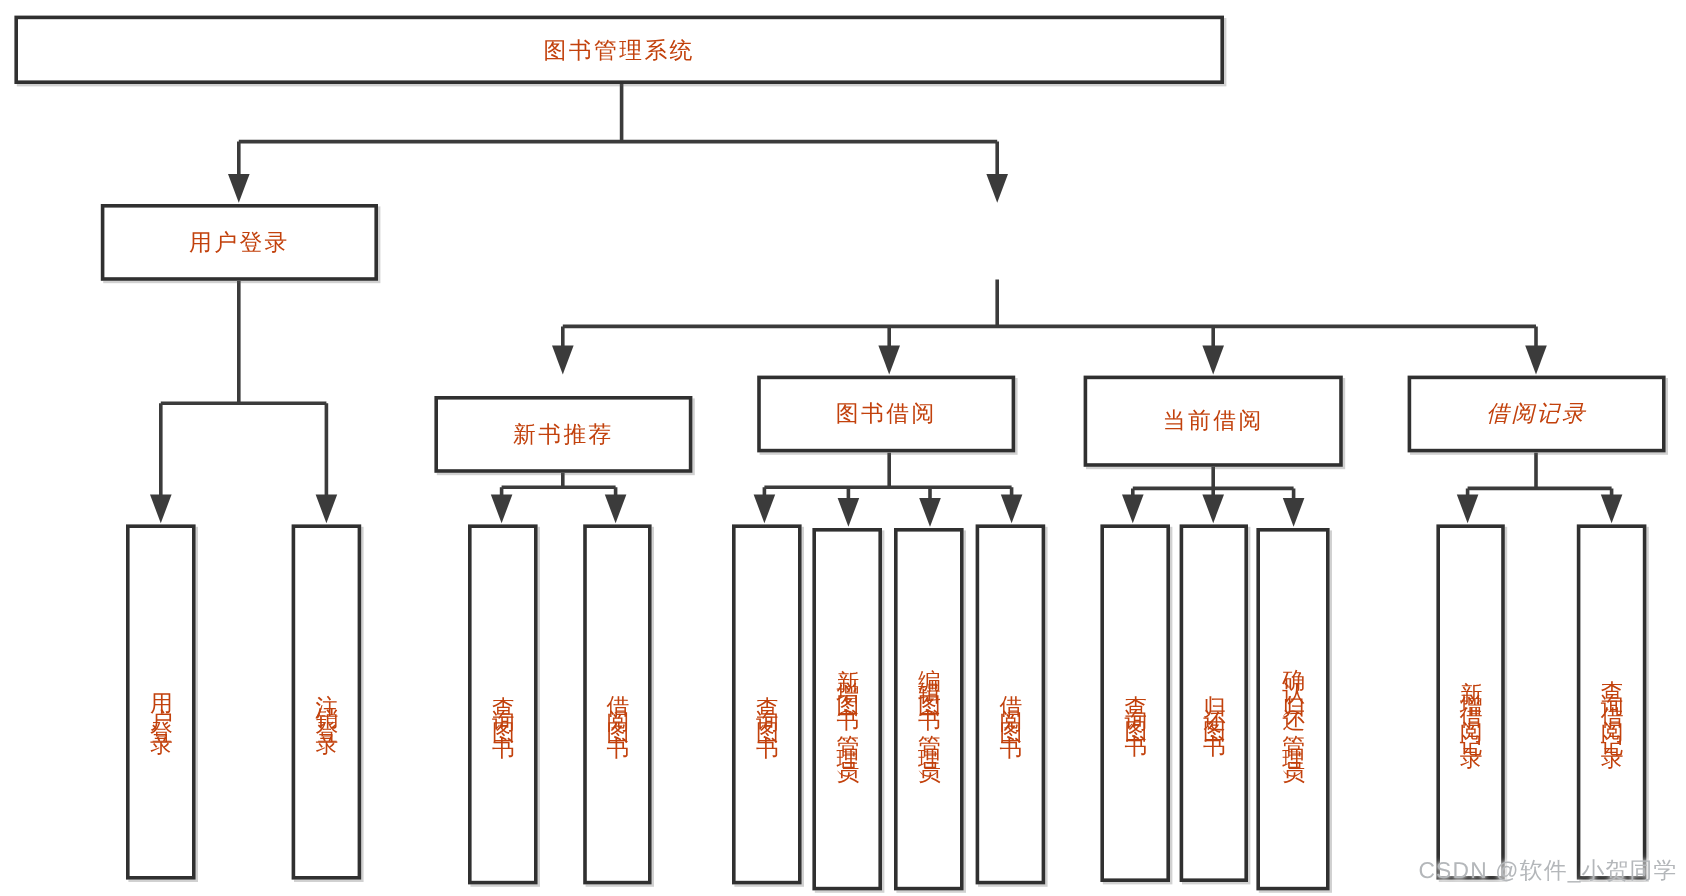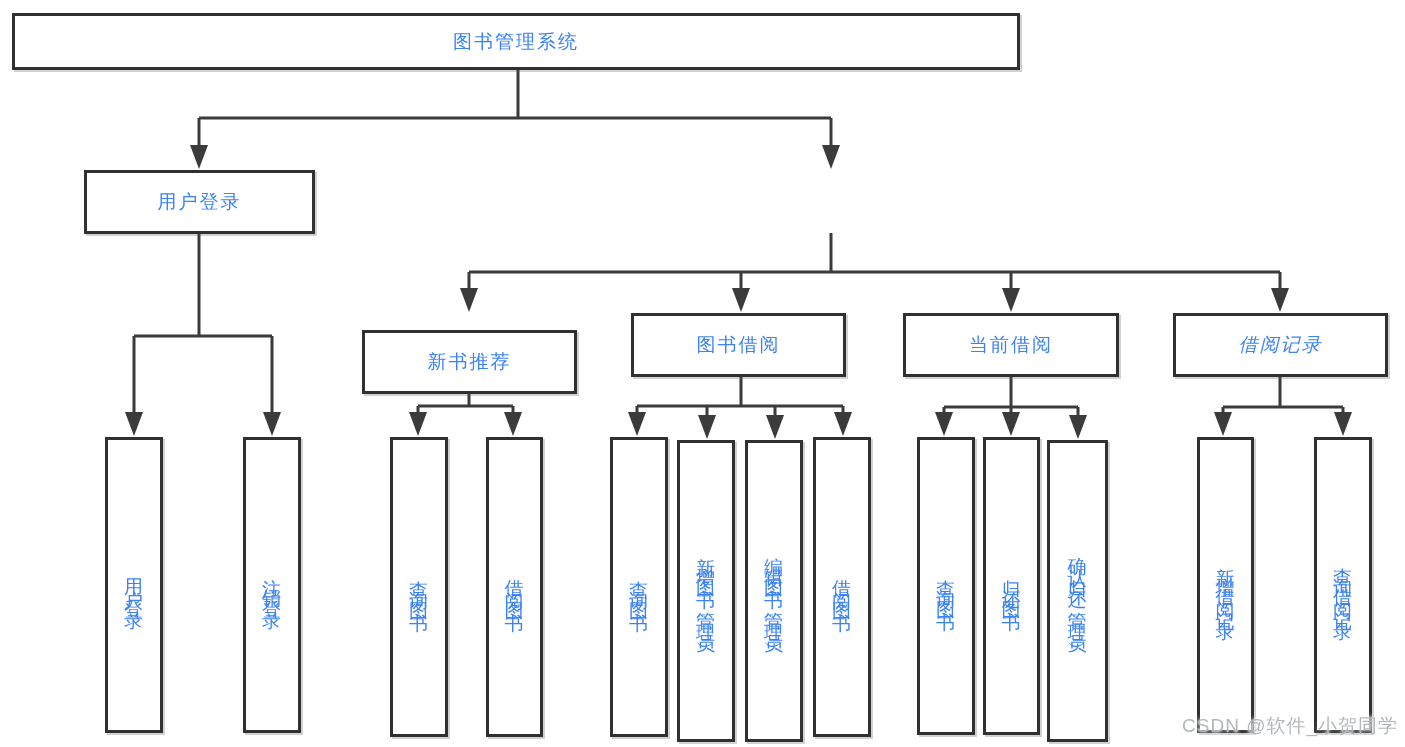--- a/index.html
+++ b/index.html
@@ -15,21 +15,21 @@
   .node{
     position:absolute;
     box-sizing:border-box;
     border:3px solid #303030;
     background:#ffffff;
     display:flex;
     align-items:center;
     justify-content:center;
     font-size:19px;
     letter-spacing:2px;
-    color:#3b82f6;
+    color:#c2410c;
     box-shadow:2px 2px 0 rgba(90,90,90,.28);
     white-space:nowrap;
   }
   .leaf{
     writing-mode:vertical-rl;
     text-orientation:mixed;
     letter-spacing:11px;
     font-size:19px;
     white-space:normal;
     line-height:1;
@@ -89,21 +89,21 @@
       <polygon points="1334,412 1352,412 1343,436"></polygon>
     </g>
   </svg>
 
   <div class="node" style="left:12px;top:13px;width:1008px;height:57px;">图书管理系统</div>
 
   <div class="node" style="left:84px;top:170px;width:231px;height:64px;">用户登录</div>
 
   <div class="node" style="left:362px;top:330px;width:215px;height:64px;">新书推荐</div>
   <div class="node" style="left:631px;top:313px;width:215px;height:64px;">图书借阅</div>
-  <div class="node" style="left:903px;top:313px;width:216px;height:64px;">当前借阅</div>
+  <div class="node" style="left:903px;top:313px;width:216px;height:76px;">当前借阅</div>
   <div class="node" style="left:1173px;top:313px;width:215px;height:64px;font-style:italic;">借阅记录</div>
 
   <div class="node leaf" style="left:105px;top:437px;width:58px;height:296px;">用户登录</div>
   <div class="node leaf" style="left:243px;top:437px;width:58px;height:296px;">注销登录</div>
 
   <div class="node leaf" style="left:390px;top:437px;width:58px;height:300px;">查询图书</div>
   <div class="node leaf" style="left:486px;top:437px;width:57px;height:300px;">借阅图书</div>
 
   <div class="node leaf" style="left:610px;top:437px;width:58px;height:300px;">查询图书</div>
   <div class="node leaf" style="left:677px;top:440px;width:58px;height:302px;">新增图书（管理员）</div>

